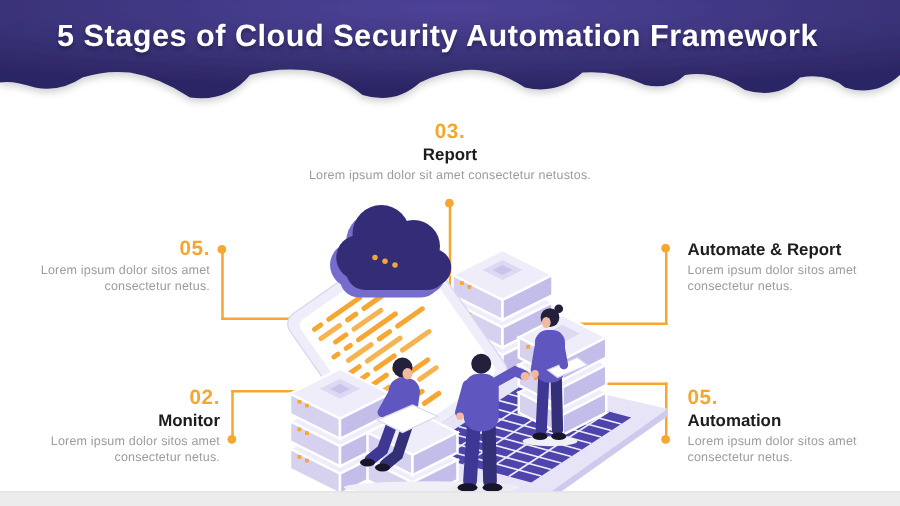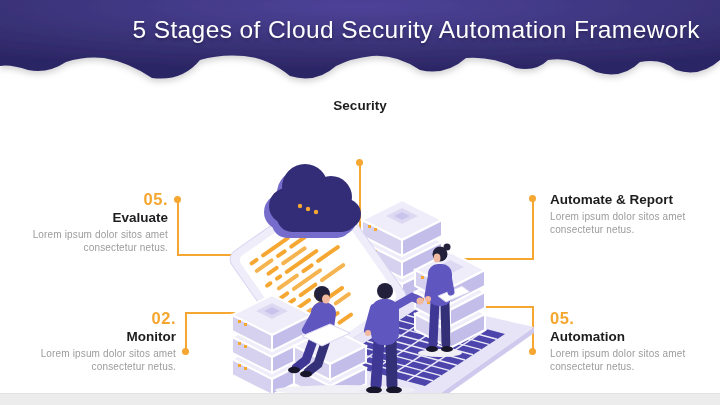--- a/index.html
+++ b/index.html
@@ -1,21 +1,21 @@
 <!DOCTYPE html>
 <html><head>
 <meta charset="utf-8">
 <style>
   html,body{margin:0;padding:0;background:#ffffff;}
   #canvas{position:relative;width:720px;height:405px;overflow:hidden;background:#ffffff;
           font-family:"Liberation Sans", sans-serif;}
   
   #banner-svg{position:absolute;left:0;top:0;}
-  #main-title{position:absolute;left:0;top:16px;width:700px;text-align:right;
-    color:#ffffff;font-size:24.5px;font-weight:400;letter-spacing:.4px;
+  #main-title{position:absolute;left:0;top:16px;width:700px;text-align:center;
+    color:#ffffff;font-size:24.5px;font-weight:700;letter-spacing:.4px;
     text-shadow:0 2px 3px rgba(0,0,0,.28);}
   
   .stage{position:absolute;}
   .stage .num{font-size:16.5px;font-weight:700;color:#F5A62F;letter-spacing:.5px;line-height:18px;}
   .stage .stitle{font-size:13.5px;font-weight:700;color:#1d1d1f;line-height:16px;margin-top:2px;}
   .stage .sdesc{font-size:10px;color:#9C9C9E;line-height:12.5px;margin-top:3px;letter-spacing:.15px;}
   .align-right{text-align:right;}
   .align-left{text-align:left;}
   .align-center{text-align:center;}
   #stage-monitor  {left:16px;  top:309px; width:160px;}
@@ -80,25 +80,26 @@
     <div class="cdot" style="left:529px;top:348px;"></div>
   </div>
 
   <div class="stage align-right" id="stage-monitor">
     <div class="num">02.</div>
     <div class="stitle">Monitor</div>
     <div class="sdesc">Lorem ipsum dolor sitos amet consectetur netus.</div>
   </div>
   <div class="stage align-right" id="stage-evaluate">
     <div class="num">05.</div>
-    <div class="stitle">Evaluate</div>
     <div class="sdesc">Lorem ipsum dolor sitos amet consectetur netus.</div>
   </div>
   <div class="stage align-center" id="stage-analyze">
-    <div class="stitle">Security</div>
+    <div class="num">03.</div>
+    <div class="stitle">Report</div>
+    <div class="sdesc">Lorem ipsum dolor sit amet consectetur netustos.</div>
   </div>
   <div class="stage align-left" id="stage-automate">
     <div class="stitle">Automate &amp; Report</div>
     <div class="sdesc">Lorem ipsum dolor sitos amet consectetur netus.</div>
   </div>
   <div class="stage align-left" id="stage-remediate">
     <div class="num">05.</div>
     <div class="stitle">Automation</div>
     <div class="sdesc">Lorem ipsum dolor sitos amet consectetur netus.</div>
   </div>

